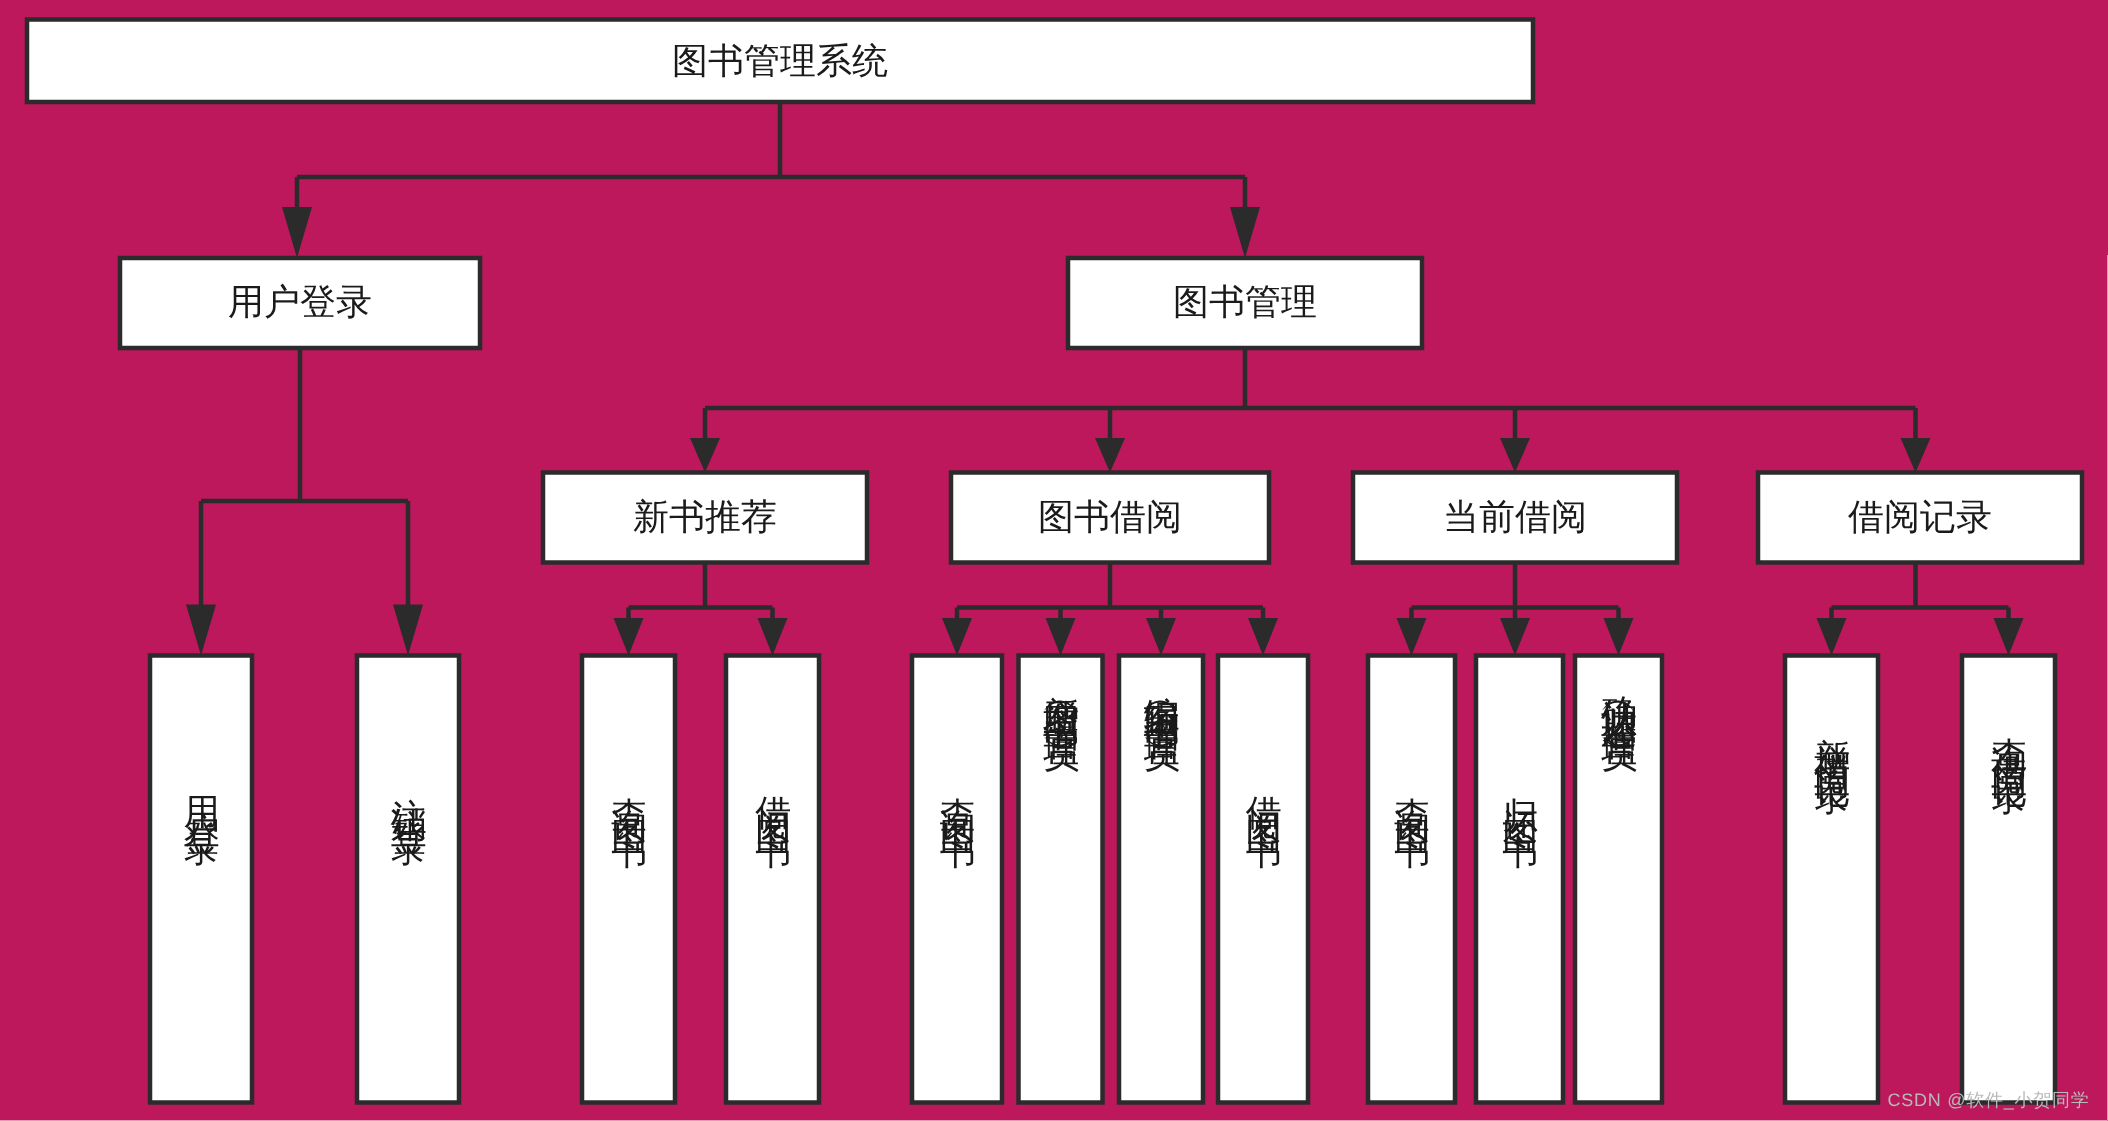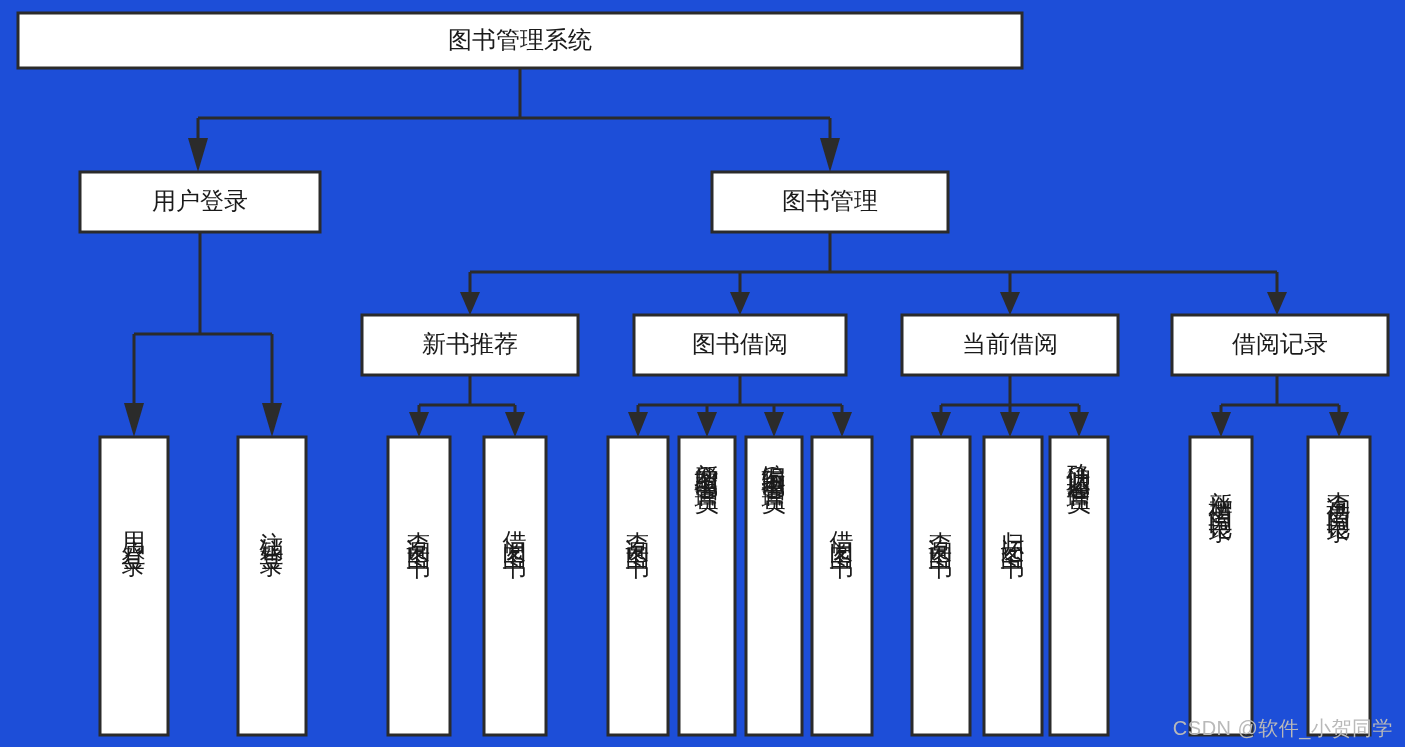--- a/index.html
+++ b/index.html
@@ -7,21 +7,21 @@
     padding: 0;
     background: #ffffff;
   }
   body {
     font-family: "Liberation Sans", "DejaVu Sans", sans-serif;
   }
   #diagram-root {
     position: relative;
     width: 1405px;
     height: 747px;
-    background: #1d4ed8;
+    background: #be185d;
     overflow: hidden;
   }
   svg#tree-svg {
     position: absolute;
     left: 0;
     top: 0;
     width: 1405px;
     height: 747px;
   }
   .node-box {
@@ -50,21 +50,21 @@
     font-family: "Liberation Sans", "DejaVu Sans", sans-serif;
     font-size: 24px;
     fill: #1a1a1a;
     text-anchor: middle;
   }
   .watermark {
     position: absolute;
     right: 12px;
     bottom: 5px;
     font-family: "Liberation Sans", "DejaVu Sans", sans-serif;
-    font-size: 20px;
+    font-size: 12px;
     color: #b9b9b9;
     white-space: nowrap;
     letter-spacing: 0.5px;
     user-select: none;
   }
 </style>
 </head>
 <body>
 
 <div id="diagram-root">

